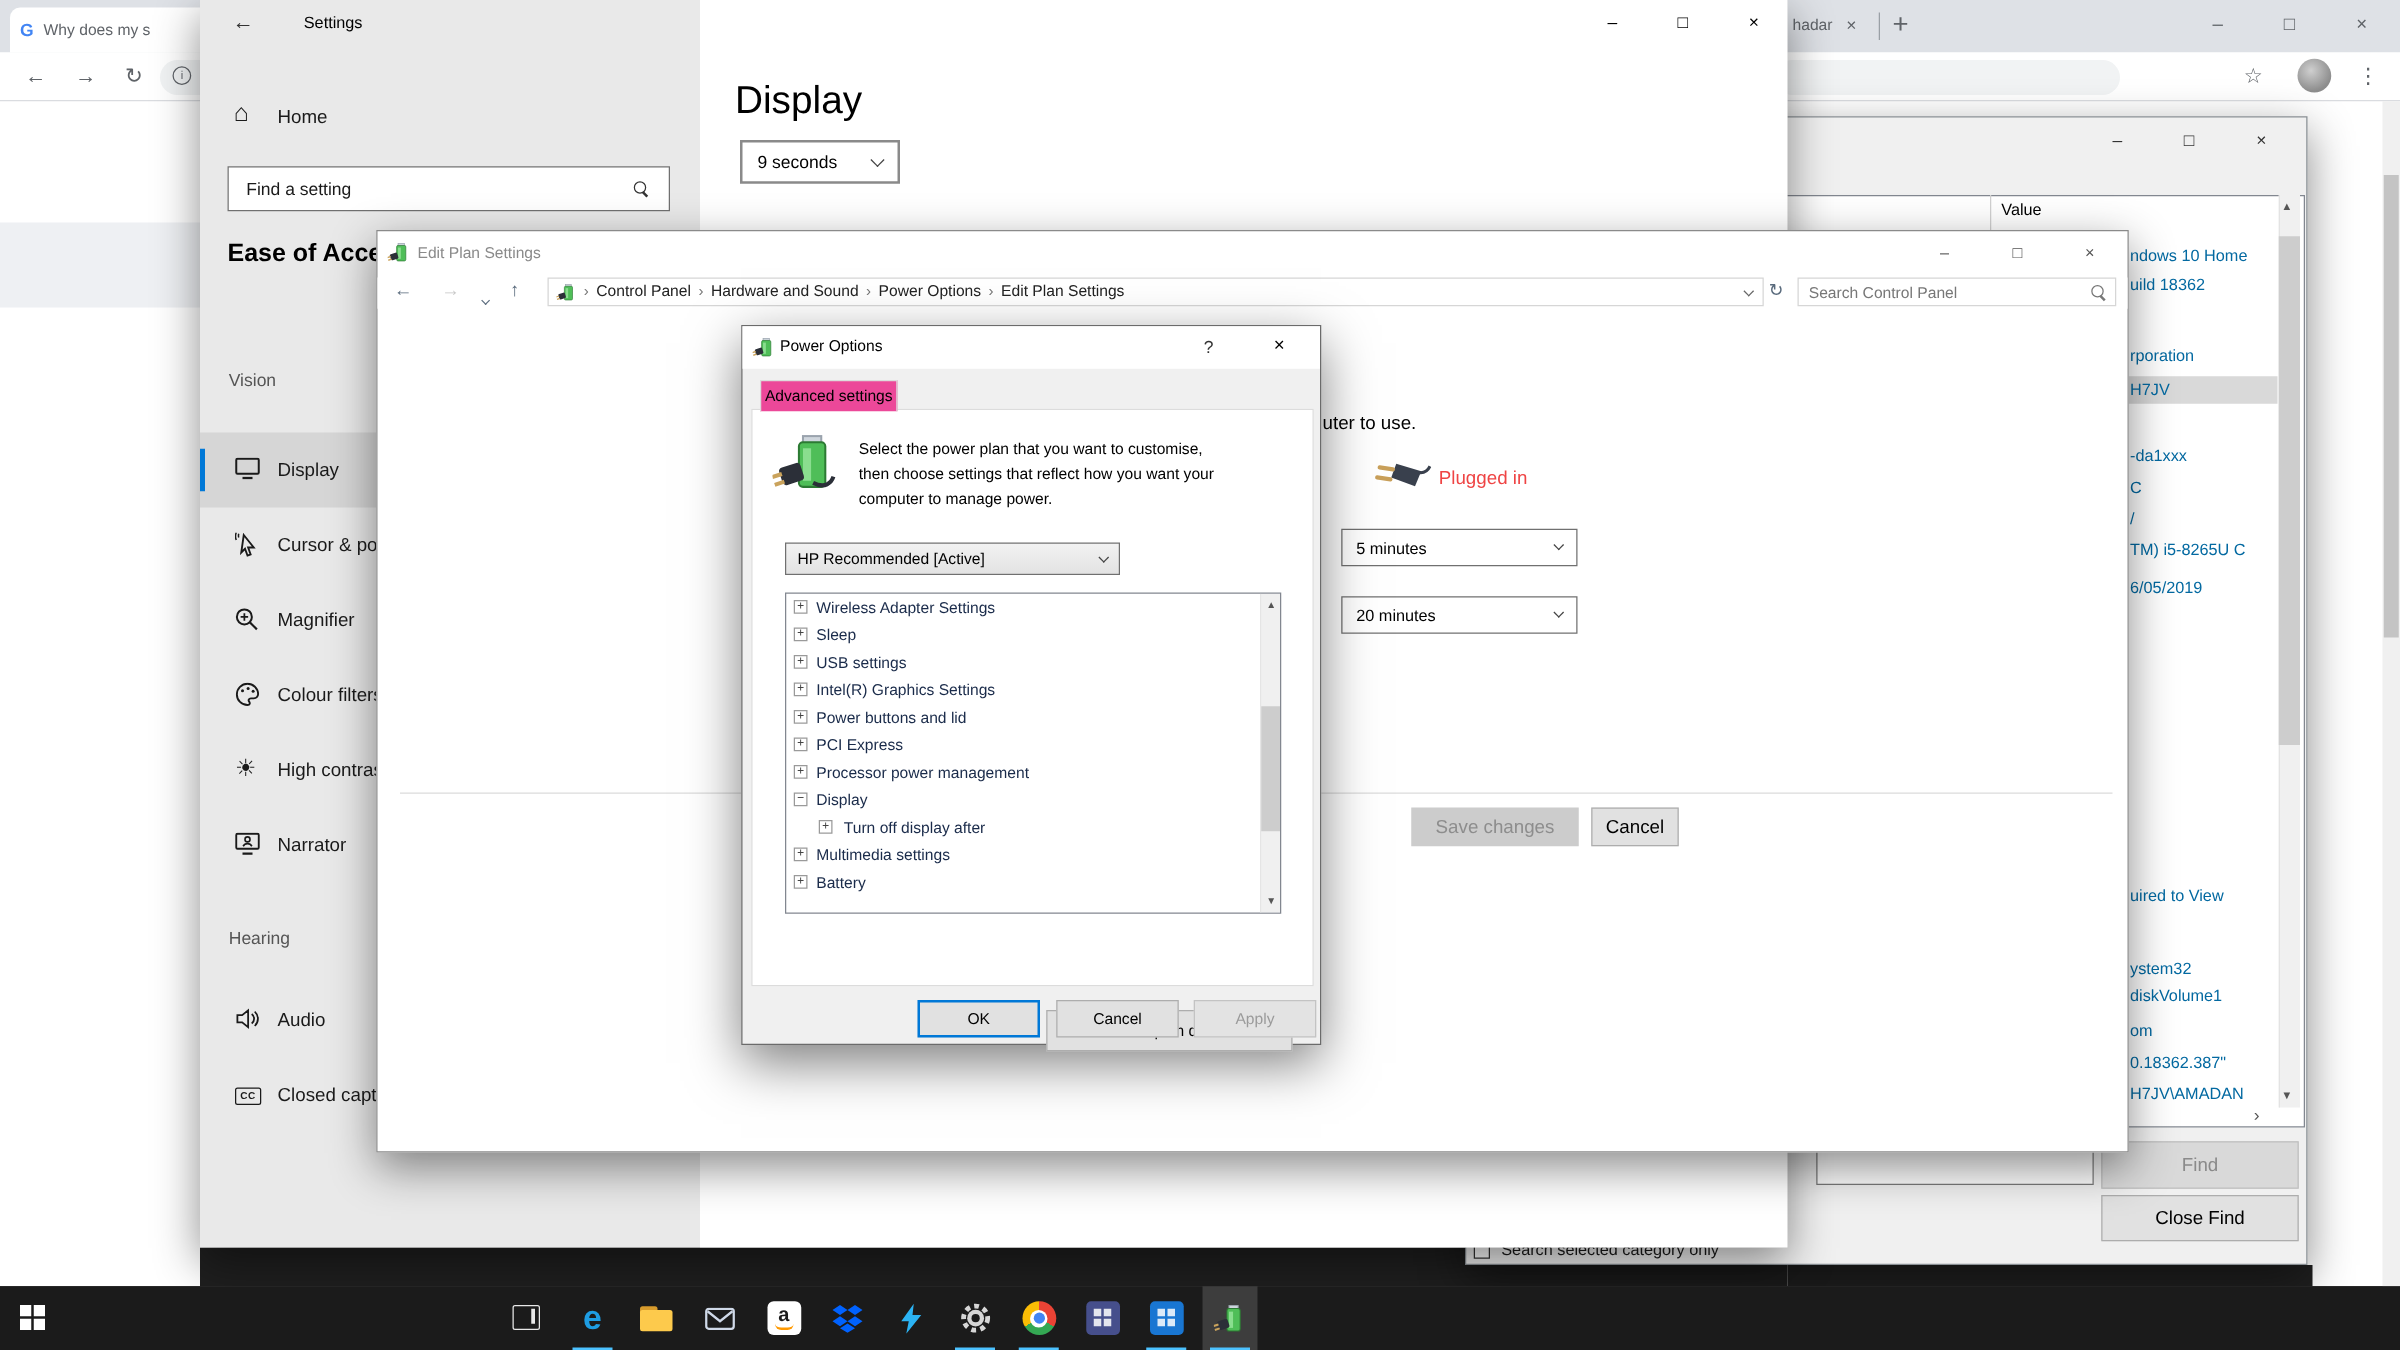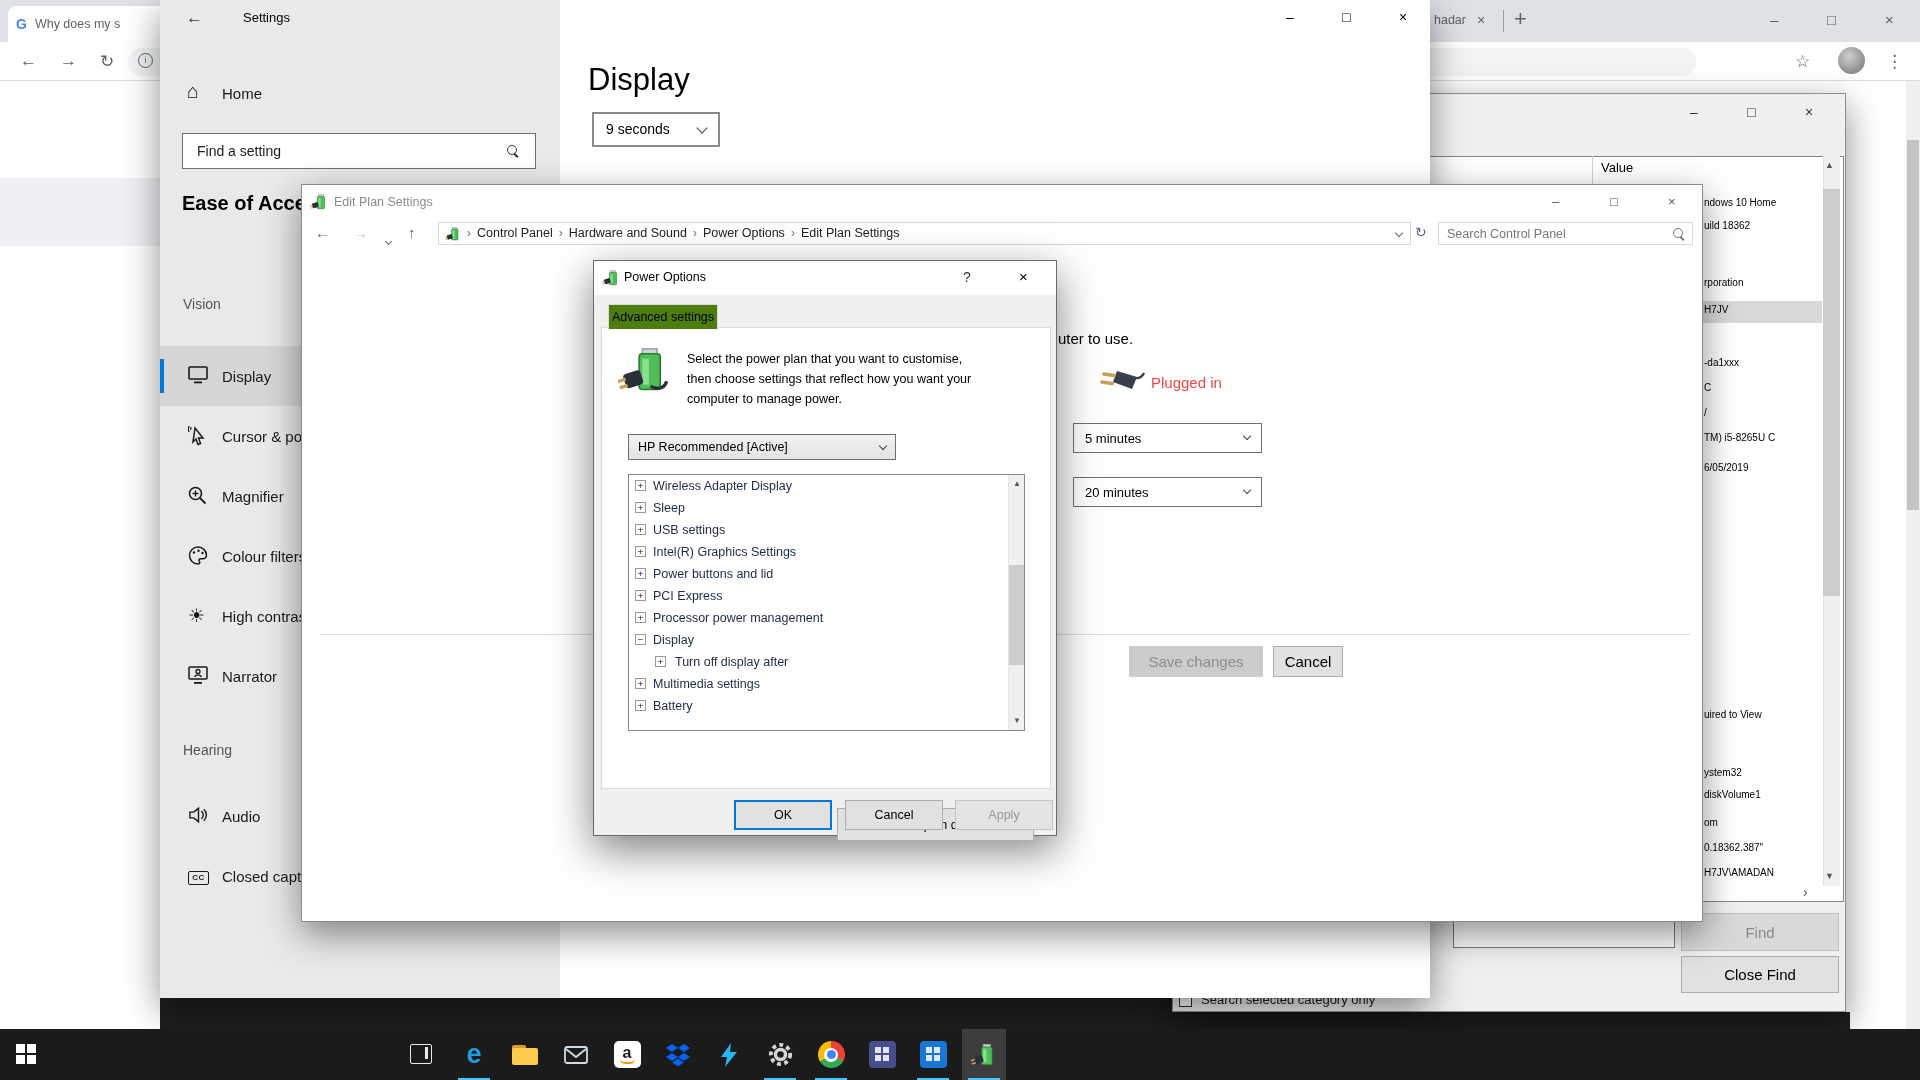--- a/index.html
+++ b/index.html
@@ -33,21 +33,21 @@
   #cr-scroll-thumb { position:absolute; left:1907px; top:140px; width:12px; height:370px; background:#c4c4c4; }
 
   .desk-strip { position:absolute; background:#1f1f1f; z-index:2; }
 
   
   #sysinfo { left:1172px; top:93px; width:674px; height:919px; background:#f0f0f0; border:1px solid #898f94; z-index:3; }
   .si-ctl { position:absolute; top:10px; font-size:14px; color:#333; }
   #si-list { position:absolute; left:4px; top:62px; width:667px; height:746px; background:#fff; border:1px solid #828790; }
   #si-value-h { position:absolute; left:428px; top:66px; font-size:13px; color:#000; }
   #si-col-div { position:absolute; left:419px; top:62px; width:1px; height:746px; background:#d0d0d0; }
-  .si-row { position:absolute; left:531px; font-size:10px; color:#000000; white-space:nowrap; }
+  .si-row { position:absolute; left:531px; font-size:13px; color:#0369a1; white-space:nowrap; }
   #si-selband { position:absolute; left:423px; width:226px; height:22px; background:#d9d9d9; }
   #si-scroll { position:absolute; left:650px; top:62px; width:17px; height:730px; background:#f0f0f0; border-left:1px solid #e3e3e3; }
   #si-thumb { position:absolute; left:650px; top:95px; width:17px; height:407px; background:#cdcdcd; }
   .si-arrow { position:absolute; left:652px; font-size:9px; color:#555; }
   #si-hright { position:absolute; left:630px; top:790px; font-size:14px; color:#555; }
   #si-find-input { position:absolute; left:280px; top:821px; width:222px; height:33px; background:#fff; border:1px solid #7a7a7a; }
   #si-find-btn { position:absolute; left:508px; top:819px; width:158px; height:38px; background:#d9d9d9; border:1px solid #bfbfbf; color:#8a8a8a; font-size:15px; display:flex; align-items:center; justify-content:center; }
   #si-closefind-btn { position:absolute; left:508px; top:862px; width:158px; height:37px; background:#e1e1e1; border:1px solid #adadad; color:#000; font-size:15px; display:flex; align-items:center; justify-content:center; }
   #si-checkbox { position:absolute; left:6px; top:900px; width:13px; height:13px; background:#fff; border:1px solid #333; }
   #si-checklabel { position:absolute; left:28px; top:898px; font-size:13px; color:#1a1a1a; }
@@ -103,21 +103,21 @@
   #eps-save { position:absolute; left:827px; top:461px; width:134px; height:31px; background:#ccc; color:#8d8d8d; font-size:15px; display:flex; align-items:center; justify-content:center; }
   #eps-cancel { position:absolute; left:971px; top:461px; width:70px; height:31px; background:#e1e1e1; border:1px solid #adadad; color:#000; font-size:15px; display:flex; align-items:center; justify-content:center; }
 
   
   #podlg { left:593px; top:260px; width:464px; height:576px; background:#f0f0f0; border:1px solid #6b6b6b; z-index:6; box-shadow:0 14px 40px rgba(0,0,0,.5); }
   #po-titlebar { position:absolute; left:0; top:0; width:462px; height:34px; background:#fff; }
   #po-batt { position:absolute; left:8px; top:8px; }
   #po-title { position:absolute; left:30px; top:9px; font-size:12.5px; color:#000; }
   #po-help { position:absolute; left:369px; top:8px; font-size:14px; color:#333; }
   #po-close { position:absolute; left:425px; top:7px; font-size:15px; color:#000; }
-  #po-tab { position:absolute; left:14px; top:43px; width:110px; height:25px; background:#4d7c0f; border:1px solid #dcdcdc; border-bottom:none; z-index:2; font-size:12.5px; color:#000; display:flex; align-items:center; justify-content:center; }
+  #po-tab { position:absolute; left:14px; top:43px; width:110px; height:25px; background:#ec4899; border:1px solid #dcdcdc; border-bottom:none; z-index:2; font-size:12.5px; color:#000; display:flex; align-items:center; justify-content:center; }
   #po-page { position:absolute; left:7px; top:66px; width:450px; height:462px; background:#fff; border:1px solid #dcdcdc; }
   #po-bigbatt { position:absolute; left:16px; top:16px; }
   .po-desc { position:absolute; left:85px; font-size:12.5px; color:#000; }
   #po-combo { position:absolute; left:26px; top:106px; width:268px; height:26px; background:linear-gradient(#f2f2f2,#e3e3e3); border:1px solid #707070; }
   #po-combo .v { position:absolute; left:9px; top:5px; font-size:12.5px; color:#000; }
   #po-combo .chev { position:absolute; right:9px; top:8px; width:6px; height:6px; }
   #po-tree { position:absolute; left:26px; top:146px; width:397px; height:257px; background:#fff; border:1px solid #828790; overflow:hidden; }
   .tree-row { position:relative; height:22px; }
   .tree-box { position:absolute; top:5px; width:11px; height:11px; background:#fff; border:1px solid #9a9a9a; color:#444; font:9px/9px "DejaVu Sans Mono",monospace; text-align:center; }
   .tree-lb { position:absolute; top:4px; font-size:12.5px; color:#1a2b4a; white-space:nowrap; }
@@ -417,21 +417,21 @@
     <span class="po-desc" style="top:44px">then choose settings that reflect how you want your</span>
     <span class="po-desc" style="top:64px">computer to manage power.</span>
     <div id="po-combo">
       <span class="v">HP Recommended [Active]</span>
       <span class="chev"></span>
     </div>
     <div id="po-tree">
       <div id="po-tree-items">
           <div class="tree-row">
             <span class="tree-box" style="left: 6px;">+</span>
-            <span class="tree-lb" style="left: 24px;">Wireless Adapter Display</span>
+            <span class="tree-lb" style="left: 24px;">Wireless Adapter Settings</span>
           </div>
           <div class="tree-row">
             <span class="tree-box" style="left: 6px;">+</span>
             <span class="tree-lb" style="left: 24px;">Sleep</span>
           </div>
           <div class="tree-row">
             <span class="tree-box" style="left: 6px;">+</span>
             <span class="tree-lb" style="left: 24px;">USB settings</span>
           </div>
           <div class="tree-row">

